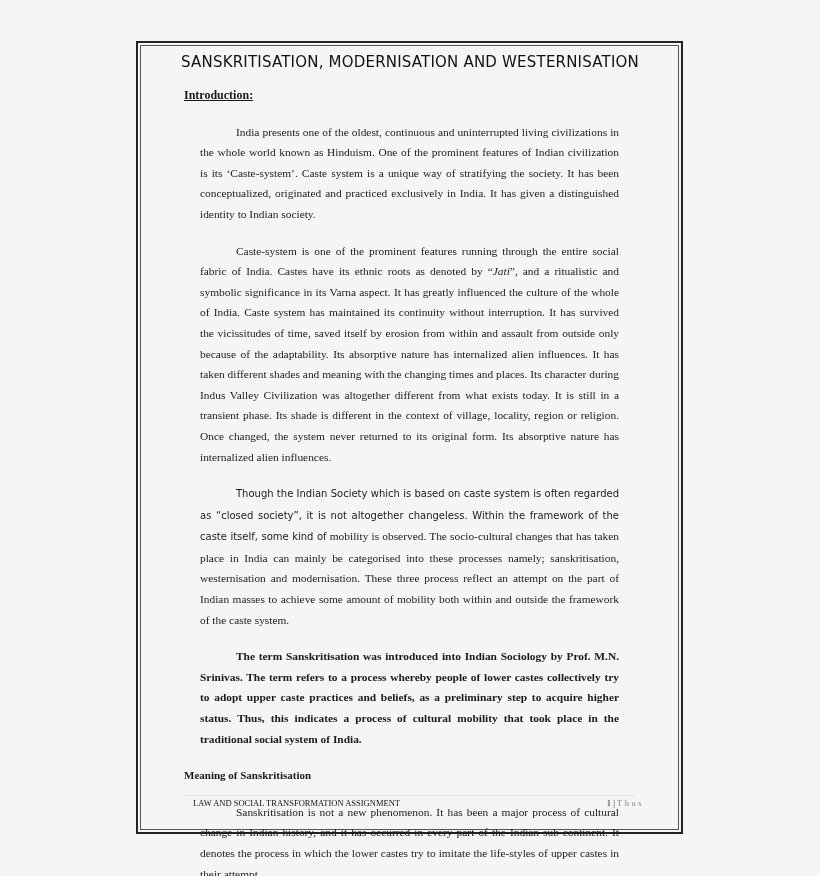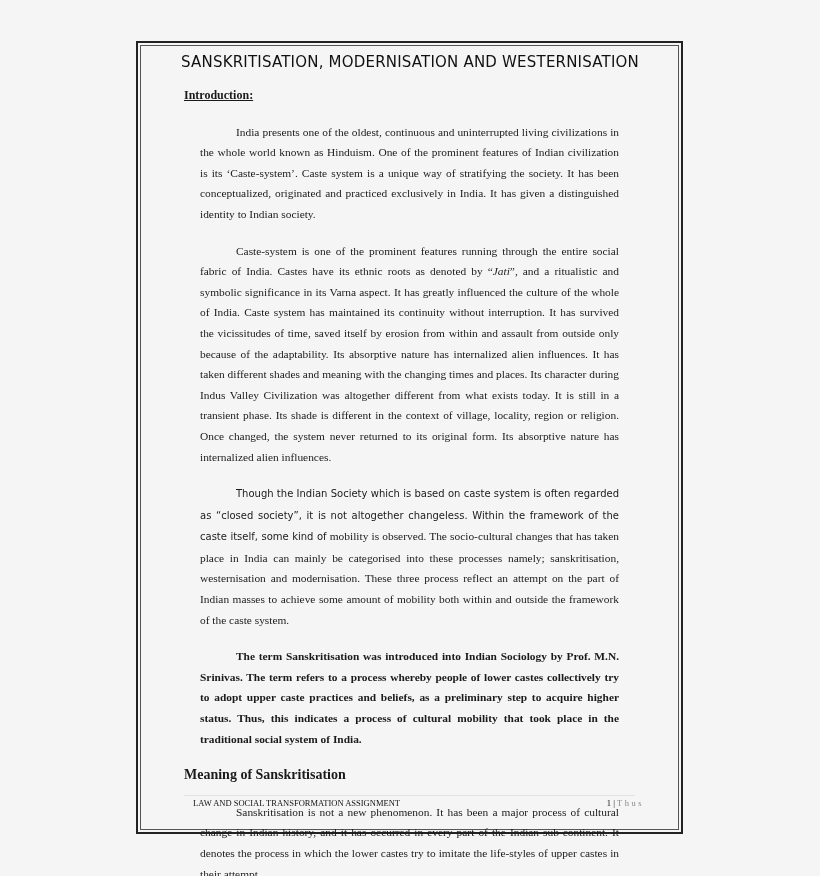--- a/index.html
+++ b/index.html
@@ -66,21 +66,21 @@
     }
     .sans-block {
       font-family: "DejaVu Sans", sans-serif;
       font-size: 10px;
     }
     .para-gap {
       margin-top: 7px !important;
     }
     .subheading {
       font-weight: bold;
-      font-size: 14px;
+      font-size: 11px;
       margin-top: 6px;
       margin-bottom: 6px;
     }
     .footer-rule {
       position: absolute;
       left: 184px;
       width: 451px;
       top: 795px;
       border-top: 1px solid #e2e2e2;
     }

